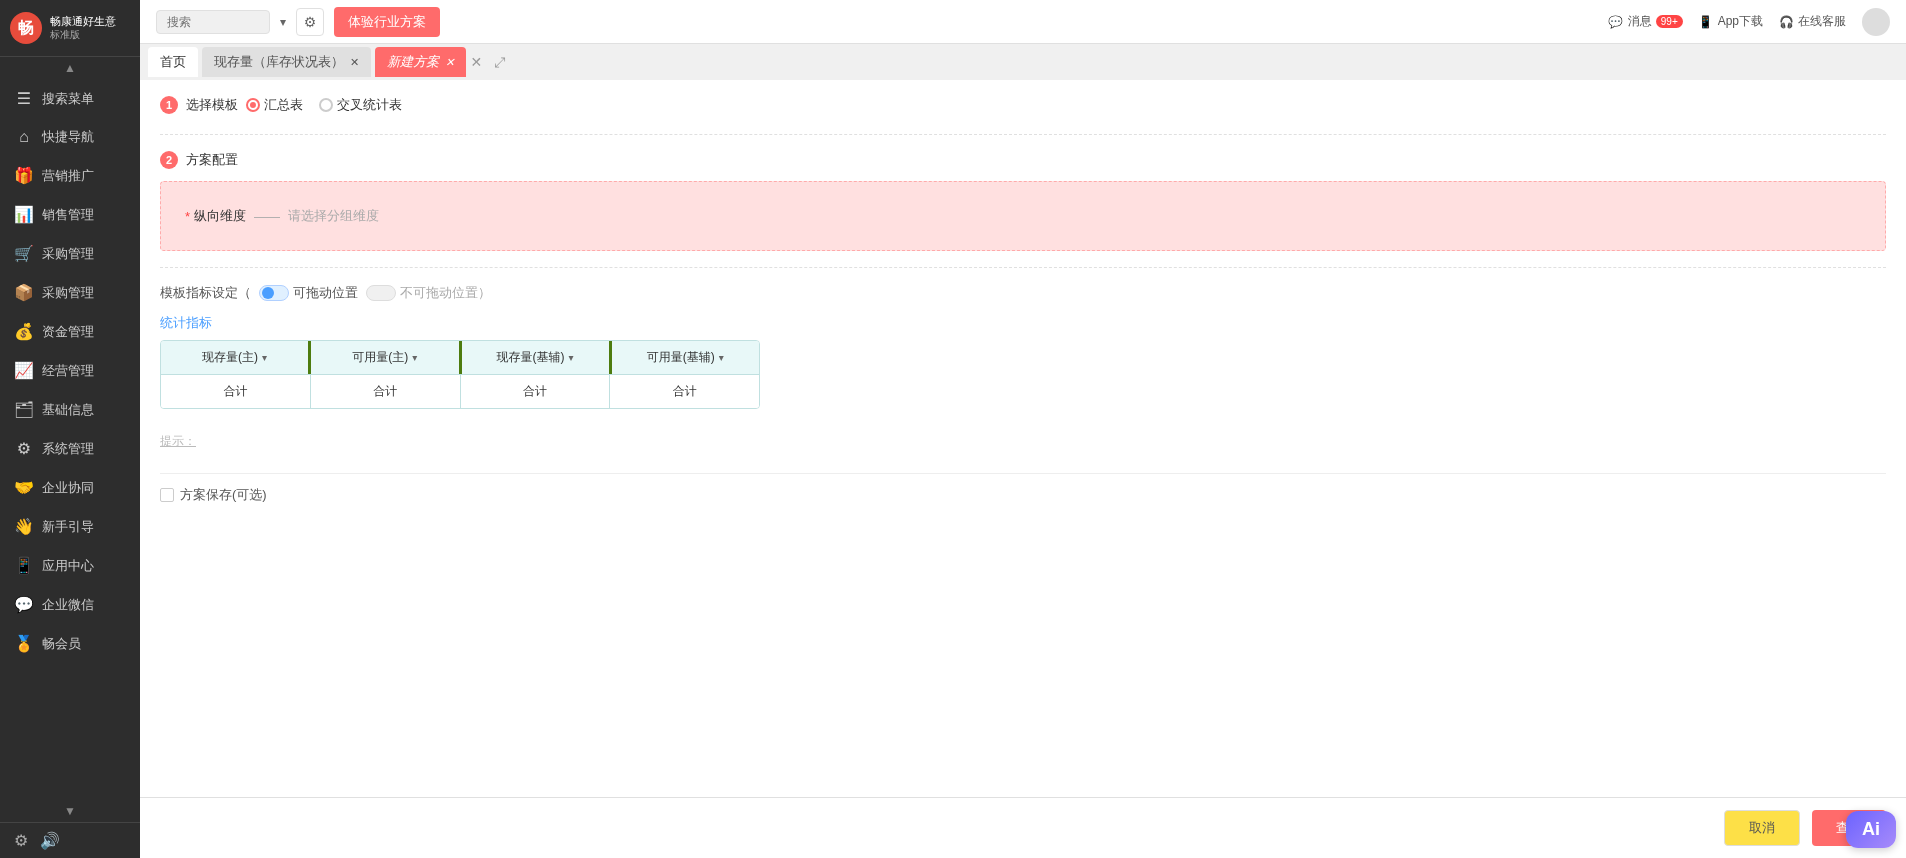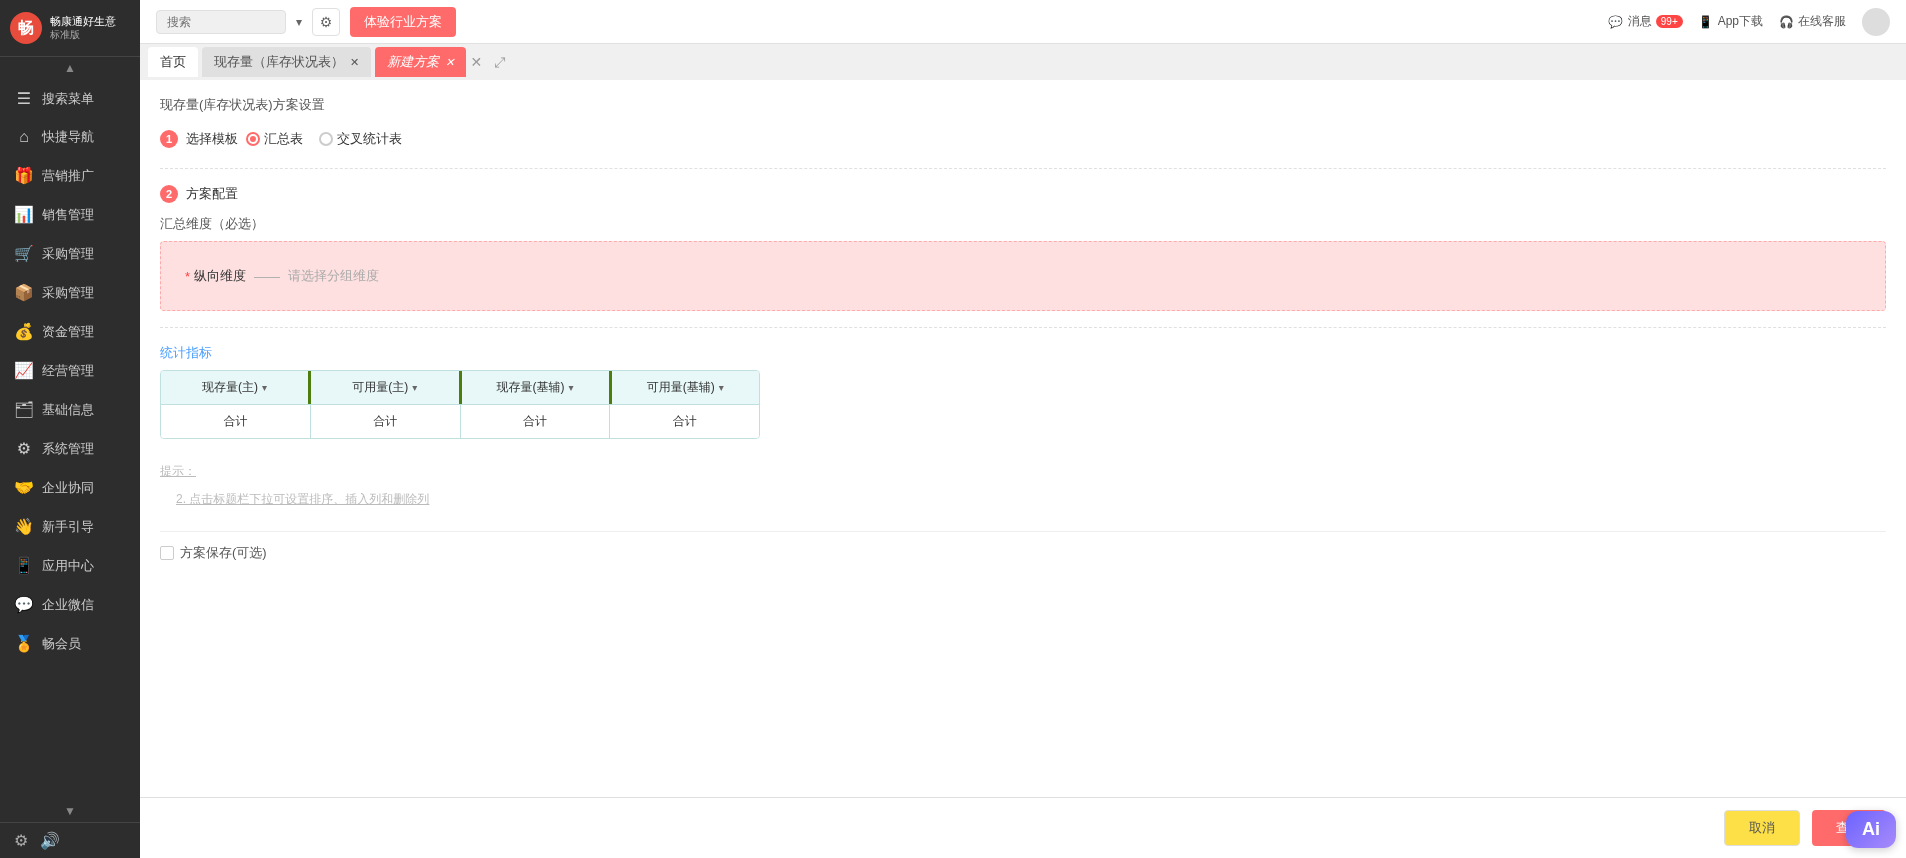--- a/index.html
+++ b/index.html
@@ -84,21 +84,21 @@
       flex-shrink: 0;
     }
     .top-bar-left { display: flex; align-items: center; gap: 10px; }
     .search-box {
       background: #f0f0f0;
       border: 1px solid #e0e0e0;
       border-radius: 4px;
       padding: 4px 10px;
       font-size: 12px;
       color: #999;
-      width: 130px;
+      width: 114px;
     }
     .top-bar-dropdown {
       font-size: 12px;
       color: #666;
       cursor: pointer;
     }
     .gear-btn {
       width: 28px;
       height: 28px;
       border-radius: 4px;
@@ -533,21 +533,20 @@
       <span class="tab-close">✕</span>
     </div>
     <div class="window-controls">
       <span style="margin-left:auto; margin-right:4px; font-size:14px; color:#999;">✕</span>
       <span style="font-size:14px; color:#999;">⤢</span>
     </div>
   </div>
 
   <div style="flex:1; display:flex; flex-direction:column; overflow:hidden; position:relative;">
     <div class="content-area">
-      <div class="page-title">现存量(库存状况表)方案设置</div>
 
       <div class="section">
         <div class="section-header">
           <div class="section-num">1</div>
           <span class="section-title">选择模板</span>
           <div class="radio-group">
             <label class="radio-item">
               <div class="radio-dot checked"></div>
               <span>汇总表</span>
             </label>
@@ -560,30 +559,42 @@
       </div>
 
       <hr class="divider">
 
       <div class="section">
         <div class="section-header">
           <div class="section-num">2</div>
           <span class="section-title">方案配置</span>
         </div>
 
-        <div class="dim-label">汇总维度（必选）</div>
         <div class="dim-box">
           <span class="dim-required">*</span>
           <span class="dim-text">纵向维度</span>
           <span class="dim-arrow">——</span>
           <span class="dim-placeholder">请选择分组维度</span>
         </div>
 
         <hr class="divider">
 
+        <div class="indicator-settings">
+          <span>模板指标设定（</span>
+          <div class="toggle-indicator">
+            <div class="toggle-box">
+              <div class="toggle-thumb"></div>
+            </div>
+            <span>可拖动位置</span>
+          </div>
+          <div class="no-drag-indicator">
+            <div class="no-drag-box"></div>
+            <span>不可拖动位置）</span>
+          </div>
+        </div>
 
         <div class="stat-label">统计指标</div>
 
         <div class="stat-table">
           <div class="stat-table-header">
             <div class="stat-col">
               <span>现存量(主)</span>
               <span class="stat-dropdown">▾</span>
             </div>
             <div class="stat-col">
@@ -602,21 +613,20 @@
           <div class="stat-table-body">
             <div class="stat-cell">合计</div>
             <div class="stat-cell">合计</div>
             <div class="stat-cell">合计</div>
             <div class="stat-cell">合计</div>
           </div>
         </div>
 
         <div class="tips">
           <div class="tips-title">提示：</div>
-          <div class="tips-item">2. 点击标题栏下拉可设置排序、插入列和删除列</div>
         </div>
       </div>
 
       <div class="save-option">
         <div class="checkbox-box"></div>
         <span>方案保存(可选)</span>
       </div>
     </div>
 
     <div class="footer-bar">

